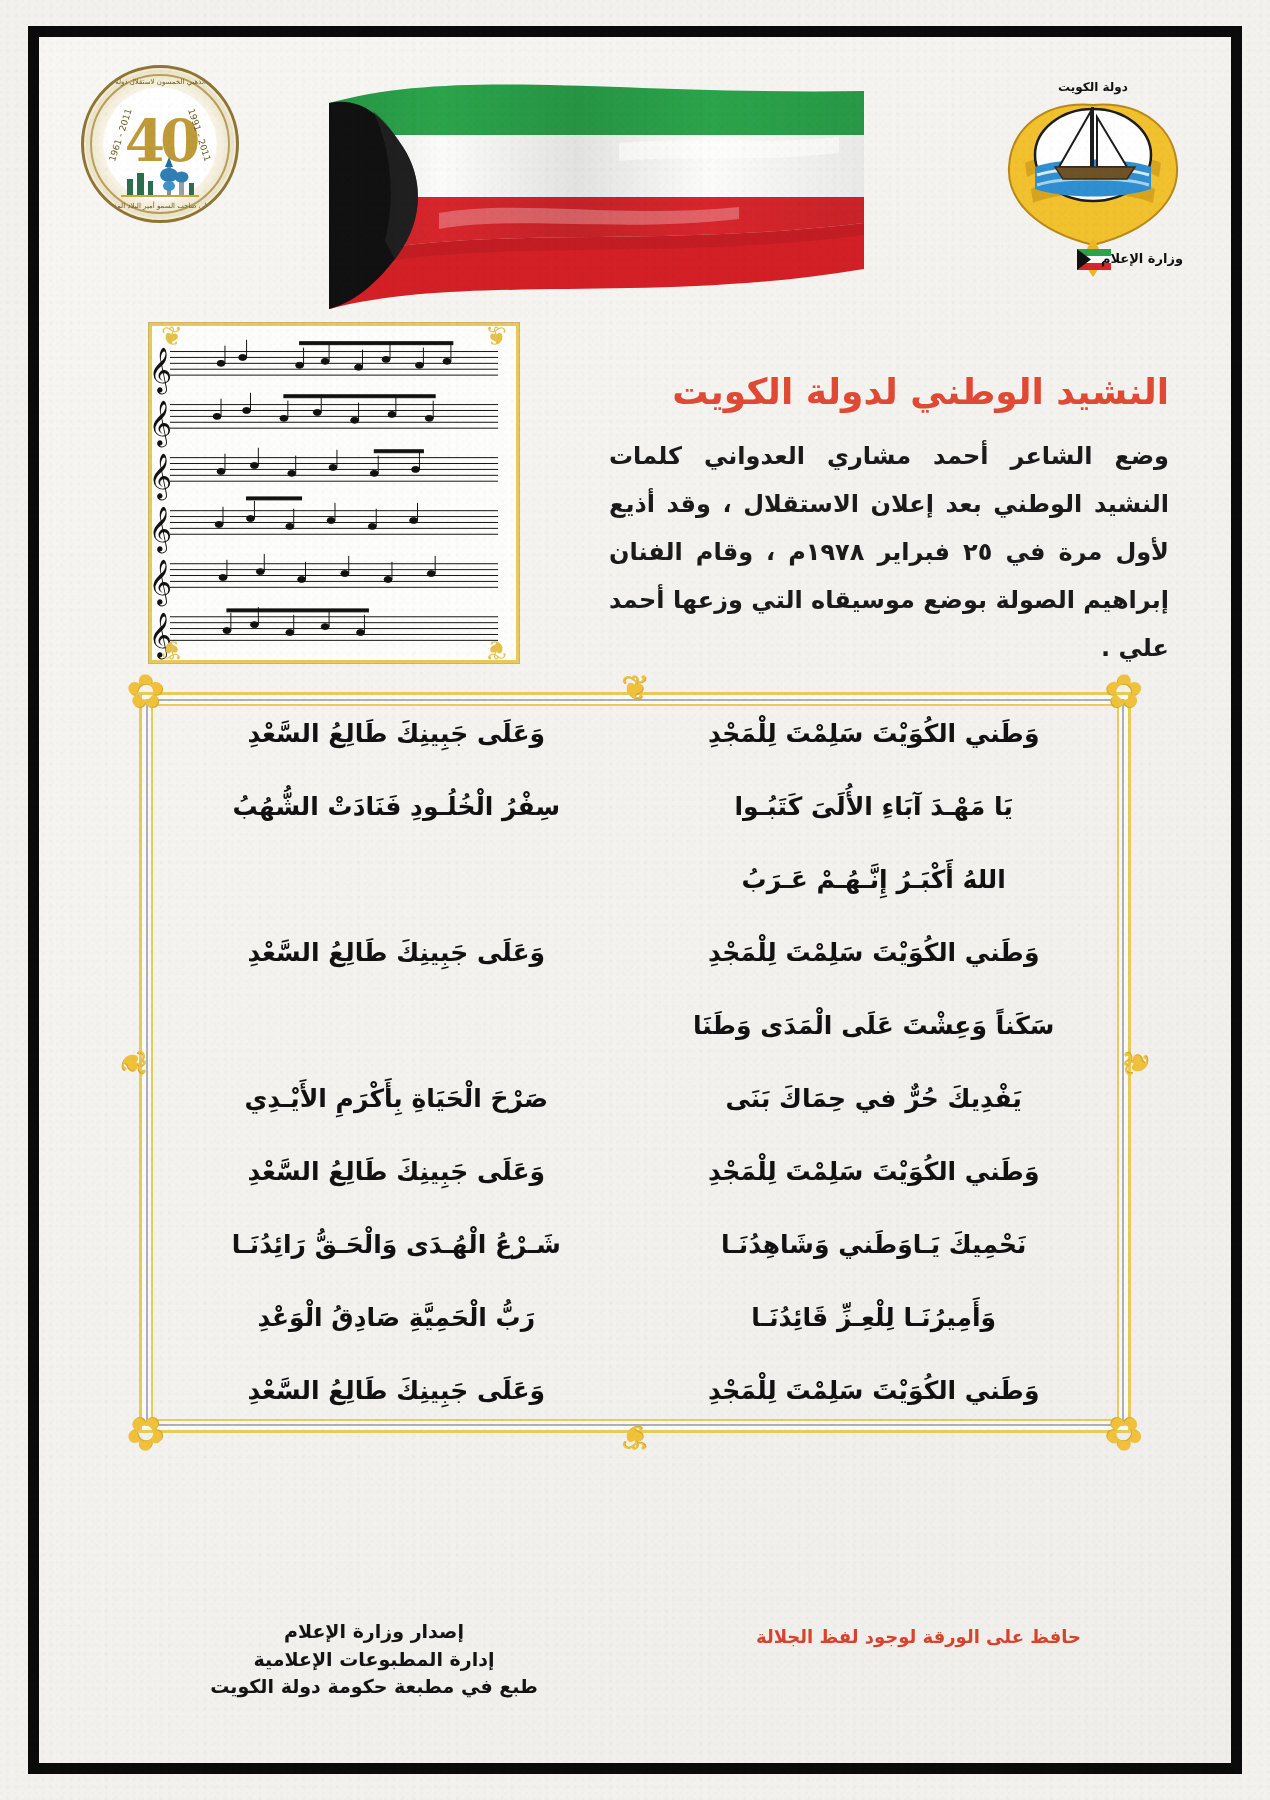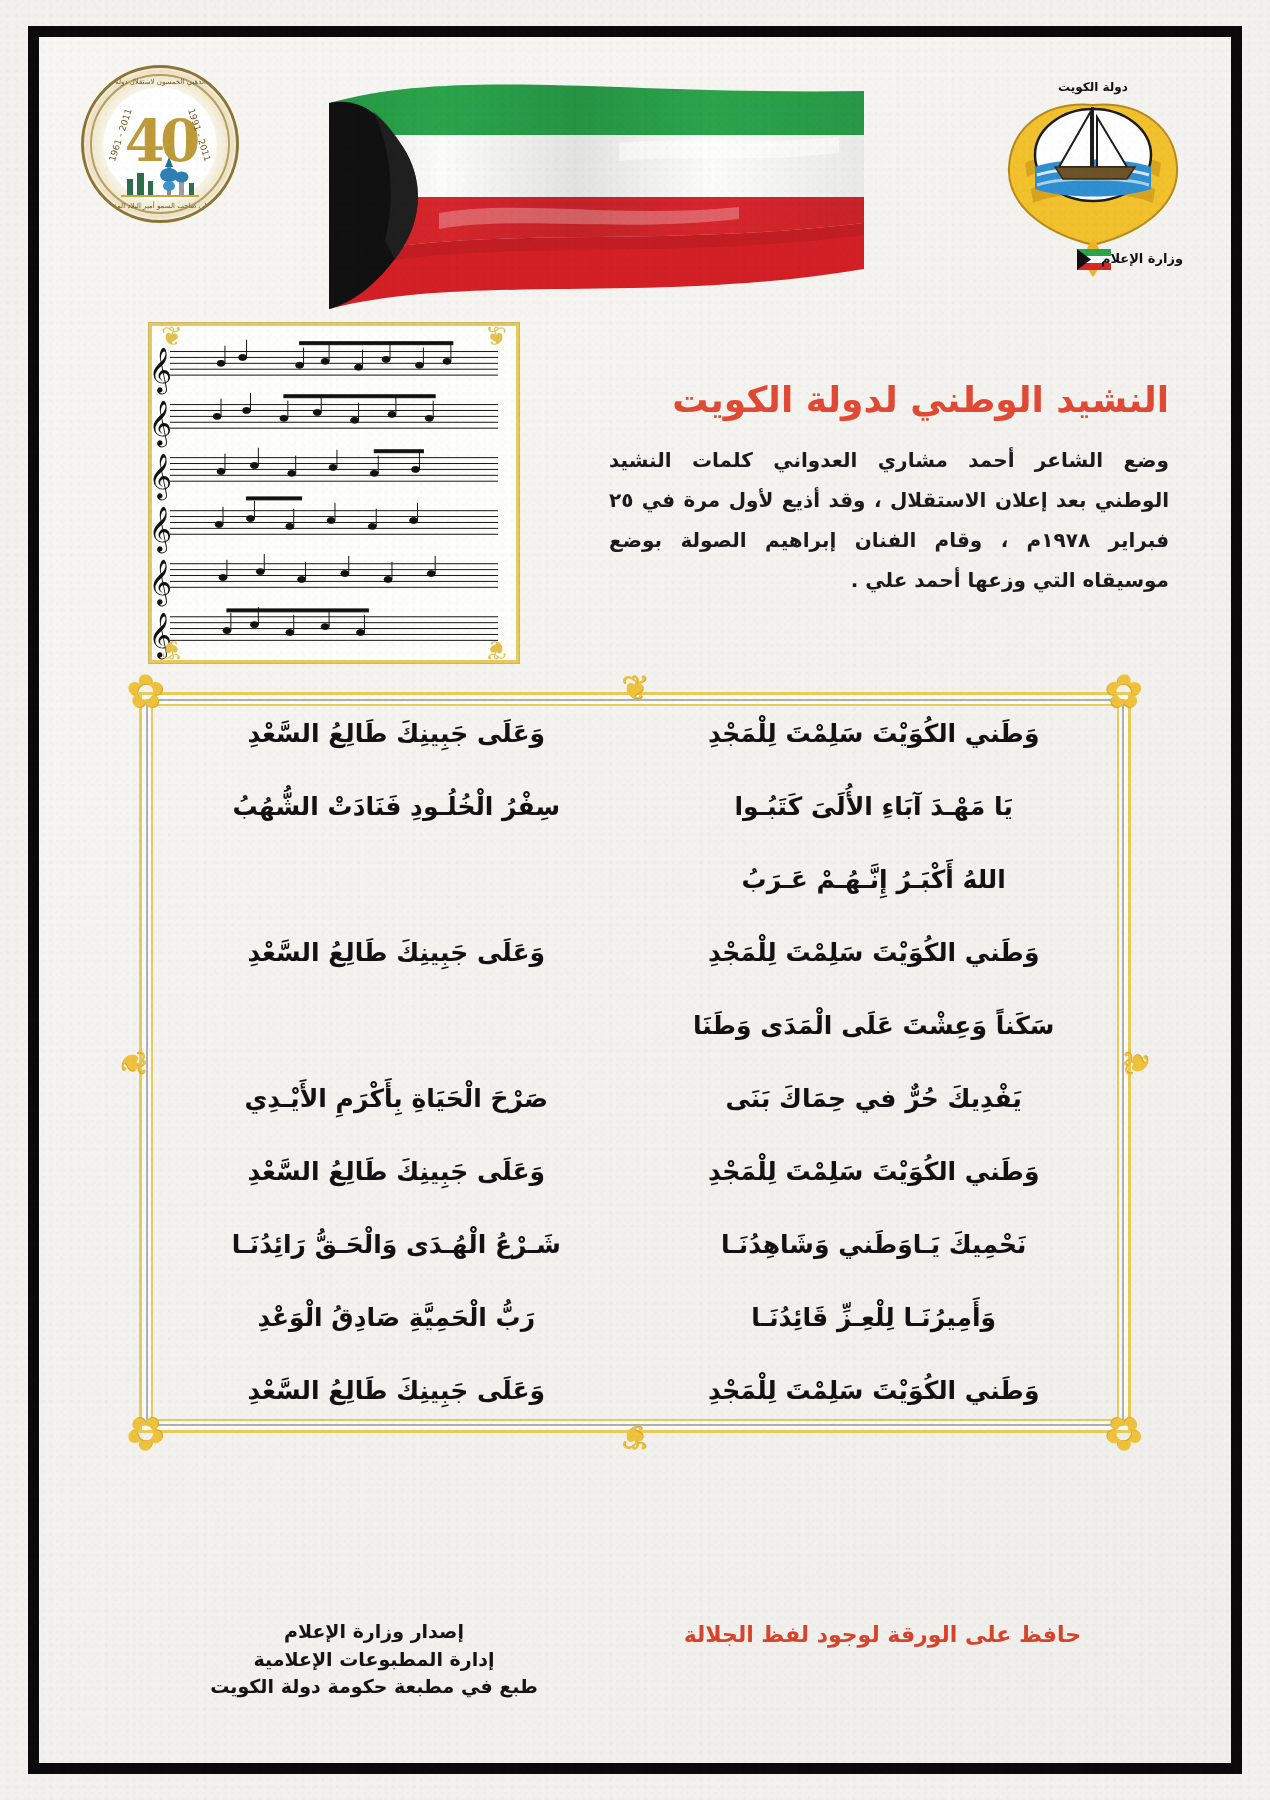--- a/index.html
+++ b/index.html
@@ -111,31 +111,31 @@
     position: absolute; width: 36px; height: 24px; color: #e5c04a; font-size: 26px;
     line-height: 20px; text-align: center; pointer-events: none;
   }
   .score .c-tl { left: 2px;  top: 0px; }
   .score .c-tr { right: 2px; top: 0px; transform: scaleX(-1); }
   .score .c-bl { left: 2px;  bottom: 0px; transform: scaleY(-1); }
   .score .c-br { right: 2px; bottom: 0px; transform: scale(-1,-1); }
 
   
   .title-block {
-    position: absolute; right: 62px; top: 340px;
+    position: absolute; right: 62px; top: 332px;
     width: 560px; text-align: right; direction: rtl;
   }
   .anthem-title {
     font-size: 36px; font-weight: 700; color: #e04a35;
     line-height: 1.25; letter-spacing: 0px;
     font-family: "DejaVu Sans", "Liberation Sans", sans-serif;
   }
   .anthem-desc {
     margin-top: 18px;
-    font-size: 20px; font-weight: 700; color: #1b1b1b;
+    font-size: 24px; font-weight: 700; color: #1b1b1b;
     line-height: 2.0; text-align: justify; text-align-last: right;
     direction: rtl;
     font-family: "DejaVu Sans", "Liberation Sans", sans-serif;
   }
 
   
   .lyrics-frame {
     position: absolute;
     left: 100px; top: 655px; right: 100px; bottom: 330px;
     border: 3px solid #e9cb58;
@@ -190,21 +190,21 @@
 
   
   .footer-left {
     position: absolute; left: 120px; bottom: 62px;
     width: 430px; text-align: center; direction: rtl;
     font-size: 19px; font-weight: 700; color: #141414; line-height: 1.45;
   }
   .footer-right {
     position: absolute; right: 150px; bottom: 116px;
     text-align: center; direction: rtl;
-    font-size: 22px; font-weight: 700; color: #d8432c;
+    font-size: 18px; font-weight: 700; color: #d8432c;
   }
 </style>
 </head>
 <body>
 
 <div id="poster">
   <div class="black-frame">
     <div class="sheet">
 
       <div class="header">

